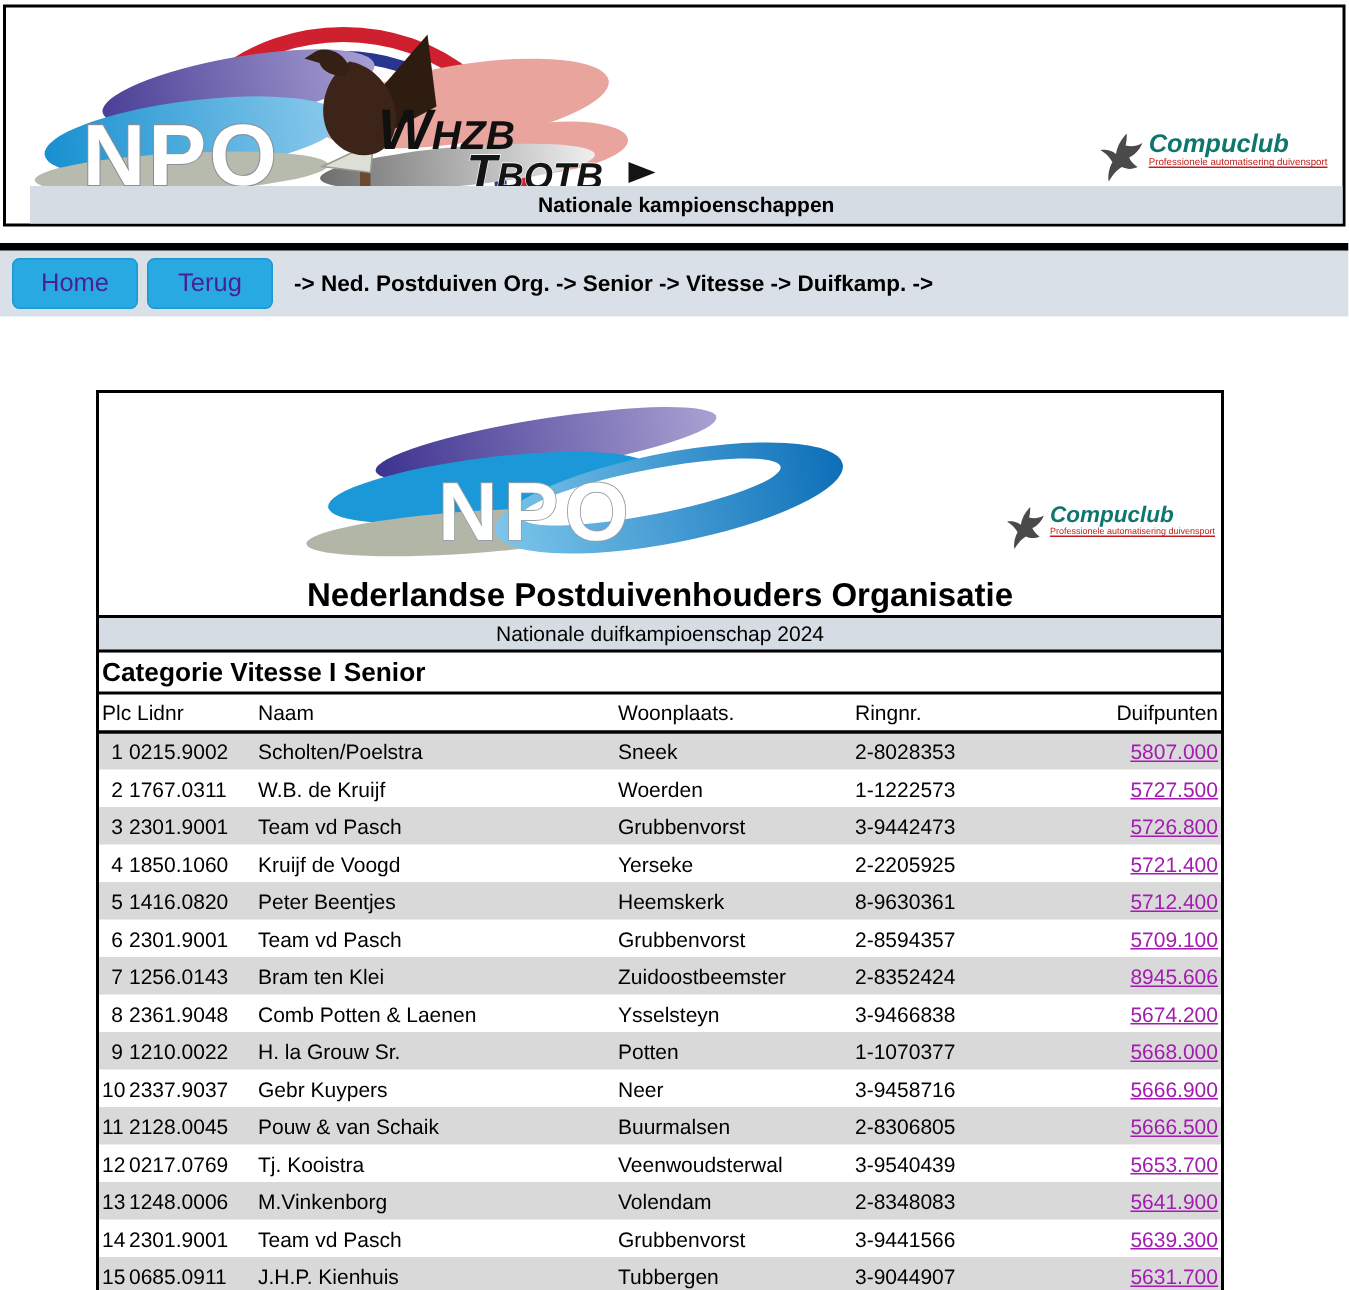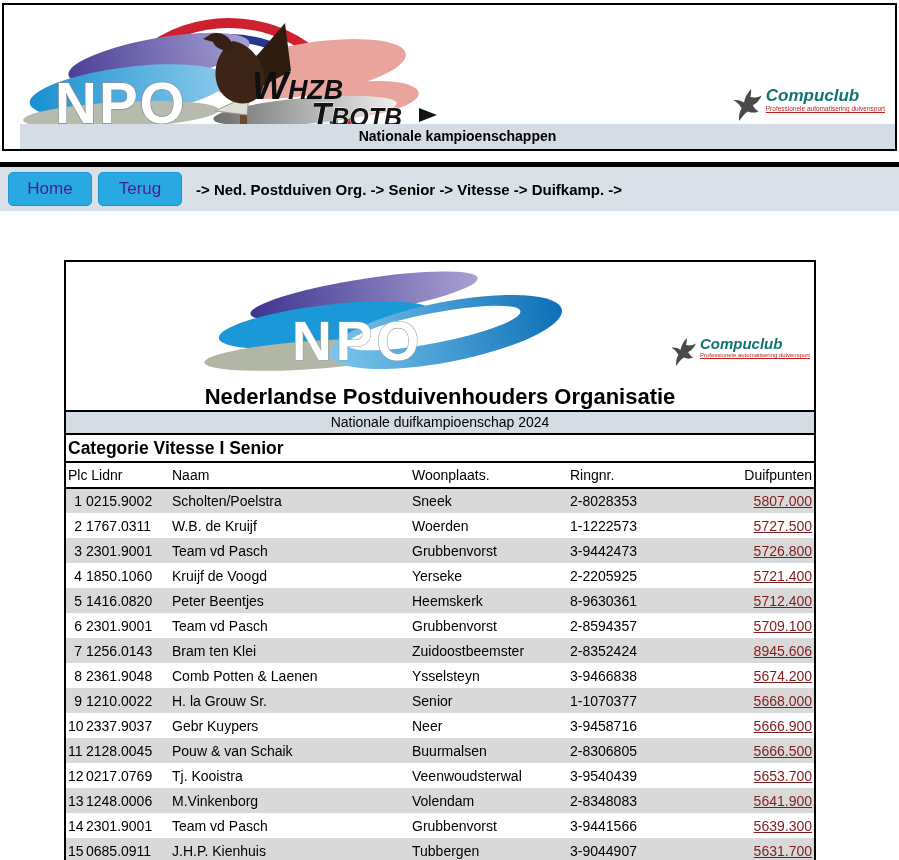--- a/index.html
+++ b/index.html
@@ -98,21 +98,21 @@
     white-space: nowrap; overflow: hidden;
   }
   table.results th.h-duifpunten { text-align: right; }
   table.results td {
     height: 25px; padding: 0 2px;
     white-space: nowrap; overflow: hidden;
   }
   tr.stripe { background: #d9d9d9; }
   td.c-plc { text-align: right; padding-right: 0; }
   td.c-duifpunten { text-align: right; }
-  a.pts-link { color: #7f1d1d; text-decoration: underline; cursor: pointer; }
+  a.pts-link { color: #a21caf; text-decoration: underline; cursor: pointer; }
 </style>
 </head>
 <body>
 
 <div class="header-box">
 
   <svg class="top-logo" width="432" height="120" viewBox="0 0 432 120">
     <defs>
       <linearGradient id="gSwoosh" x1="0" y1="0" x2="1" y2="0">
         <stop offset="0" stop-color="#6e6e6e"></stop>
@@ -292,21 +292,21 @@
     <td class="c-lidnr">2361.9048</td>
     <td class="c-naam">Comb Potten &amp; Laenen</td>
     <td class="c-woonplaats">Ysselsteyn</td>
     <td class="c-ringnr">3-9466838</td>
     <td class="c-duifpunten"><a class="pts-link">5674.200</a></td>
   </tr>
         <tr class="stripe">
     <td class="c-plc">9</td>
     <td class="c-lidnr">1210.0022</td>
     <td class="c-naam">H. la Grouw Sr.</td>
-    <td class="c-woonplaats">Senior</td>
+    <td class="c-woonplaats">Potten</td>
     <td class="c-ringnr">1-1070377</td>
     <td class="c-duifpunten"><a class="pts-link">5668.000</a></td>
   </tr>
         <tr>
     <td class="c-plc">10</td>
     <td class="c-lidnr">2337.9037</td>
     <td class="c-naam">Gebr Kuypers</td>
     <td class="c-woonplaats">Neer</td>
     <td class="c-ringnr">3-9458716</td>
     <td class="c-duifpunten"><a class="pts-link">5666.900</a></td>

